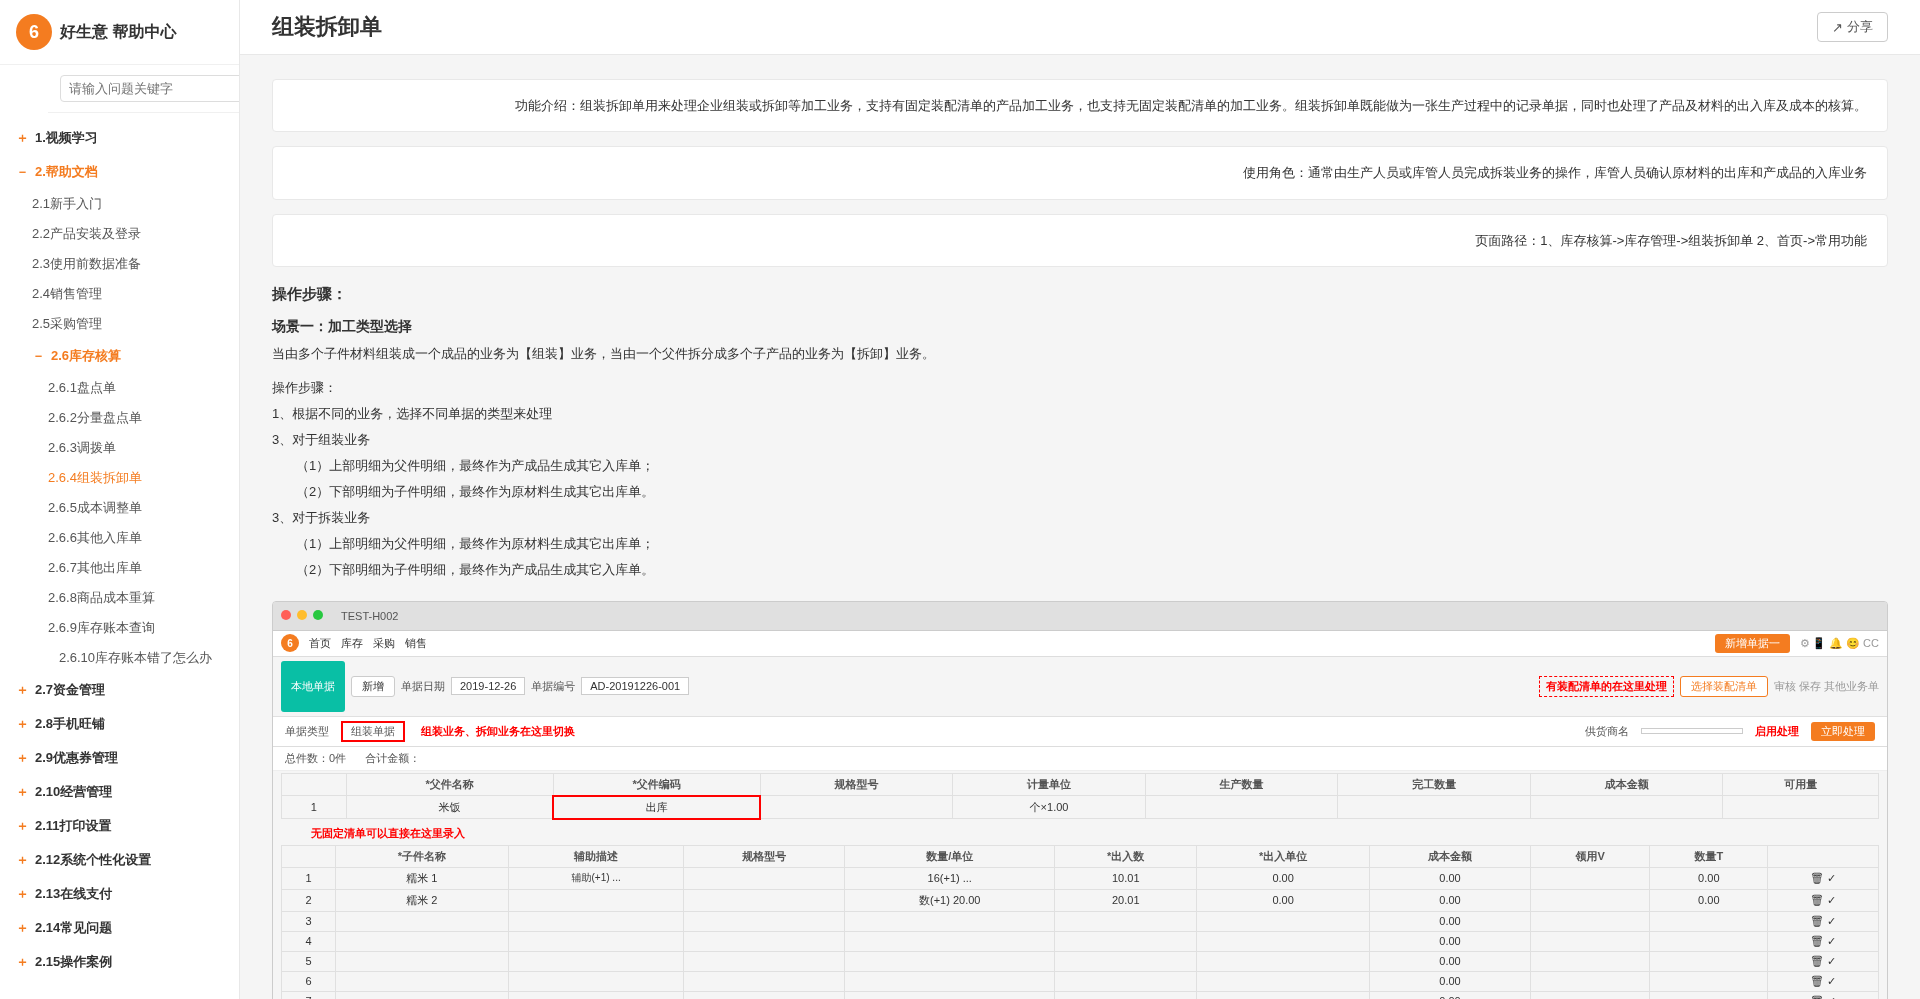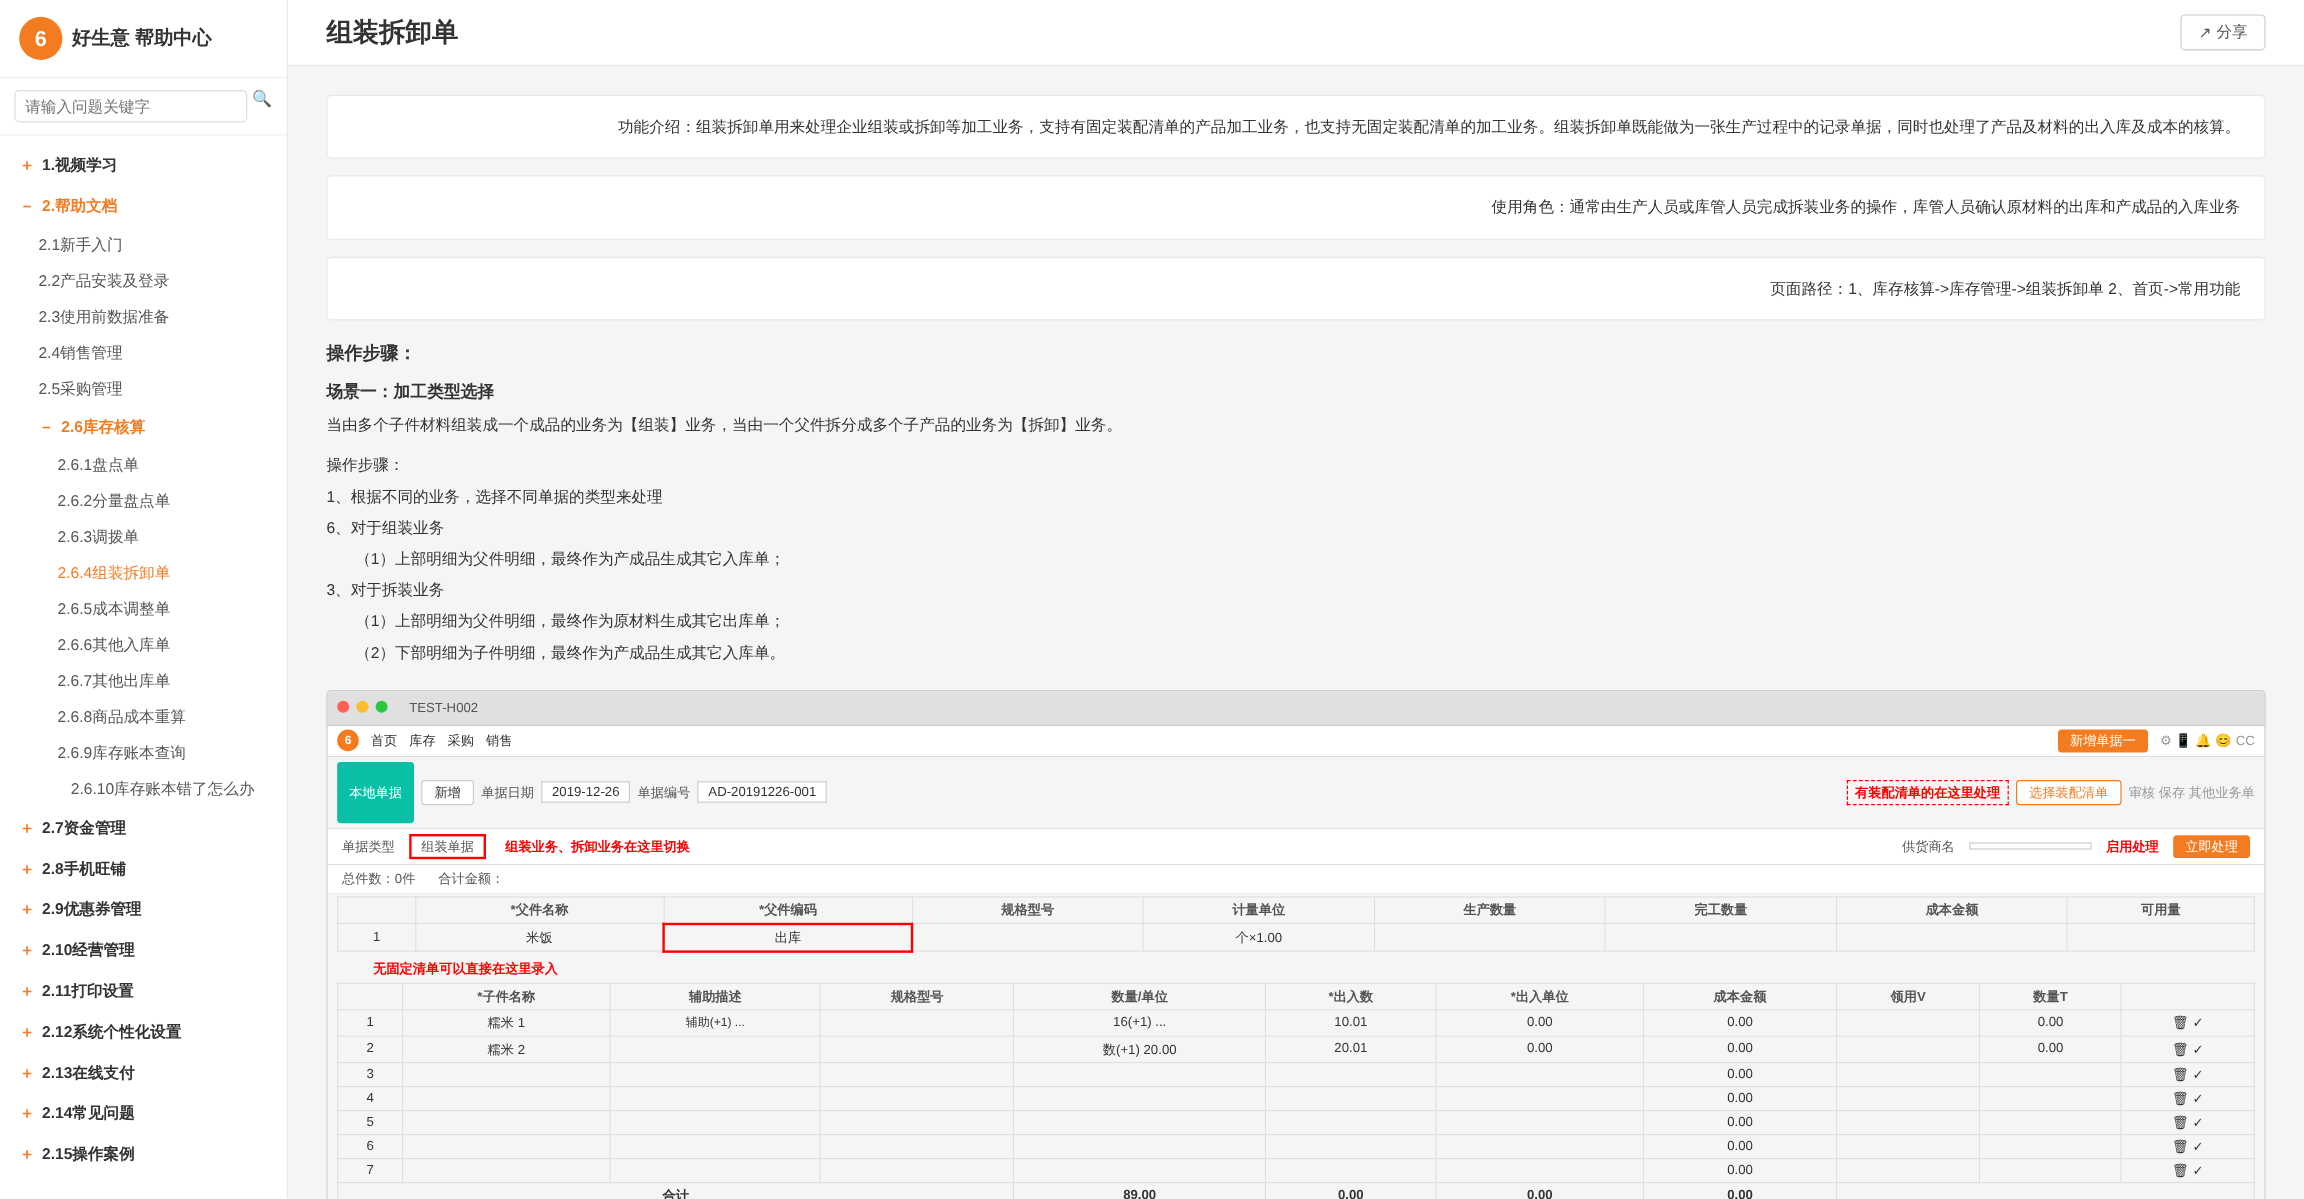--- a/index.html
+++ b/index.html
@@ -27,21 +27,21 @@
       background: #f47c20;
       border-radius: 50%;
       display: flex; align-items: center; justify-content: center;
       color: #fff; font-size: 18px; font-weight: bold; margin-right: 8px;
     }
     .logo-text { font-size: 16px; font-weight: bold; color: #333; }
 
     #search-box {
       padding: 10px 12px;
       border-bottom: 1px solid #f0f0f0;
-      display: flex; align-items: flex-start;
+      display: flex; align-items: flex-start; margin-left: 48px;
     }
     #search-box input {
       flex: 1; border: 1px solid #ddd; border-radius: 4px; padding: 5px 8px; font-size: 13px; outline: none; color: #999;
     }
     #search-box .search-icon-btn {
       background: none; border: none; cursor: pointer; margin-left: 4px; color: #999;
     }
 
     .nav-list { padding: 8px 0; }
     .nav-item {
@@ -242,22 +242,23 @@
 
     <div class="section-title">操作步骤：</div>
 
     <div class="scenario-block">
       <div class="scenario-title">场景一：加工类型选择</div>
       <div class="scenario-desc">当由多个子件材料组装成一个成品的业务为【组装】业务，当由一个父件拆分成多个子产品的业务为【拆卸】业务。</div>
 
       <div class="steps-text">
         <div>操作步骤：</div>
         <div>1、根据不同的业务，选择不同单据的类型来处理</div>
-        <div>6、对于组装业务</div>
+        <div>3、对于组装业务</div>
         <div style="padding-left:24px;">（1）上部明细为父件明细，最终作为产成品生成其它入库单；</div>
+        <div style="padding-left:24px;">（2）下部明细为子件明细，最终作为原材料生成其它出库单。</div>
         <div>3、对于拆装业务</div>
         <div style="padding-left:24px;">（1）上部明细为父件明细，最终作为原材料生成其它出库单；</div>
         <div style="padding-left:24px;">（2）下部明细为子件明细，最终作为产成品生成其它入库单。</div>
       </div>
     </div>
 
     <div class="screenshot-wrapper">
       <div style="background:#e0e0e0; padding:8px 8px; display:flex; align-items:flex-start; gap:6px; border-bottom:1px solid #ccc;">
         <div style="width:10px;height:10px;background:#ff5f57;border-radius:50%;"></div>
         <div style="width:10px;height:10px;background:#ffbd2e;border-radius:50%;"></div>

